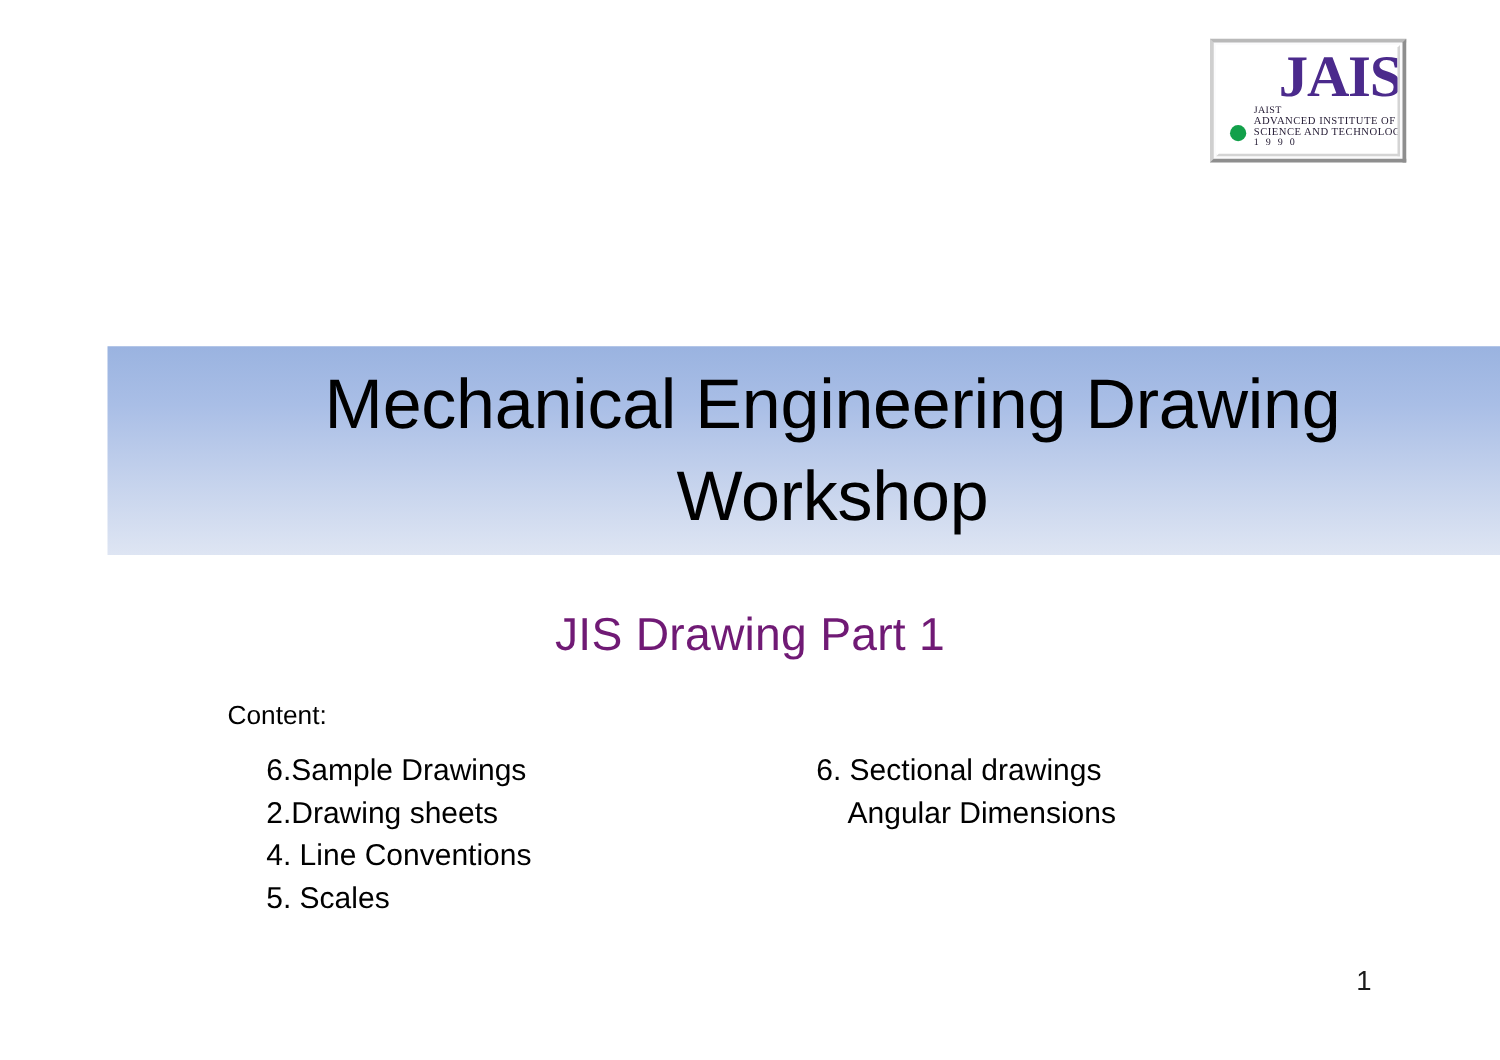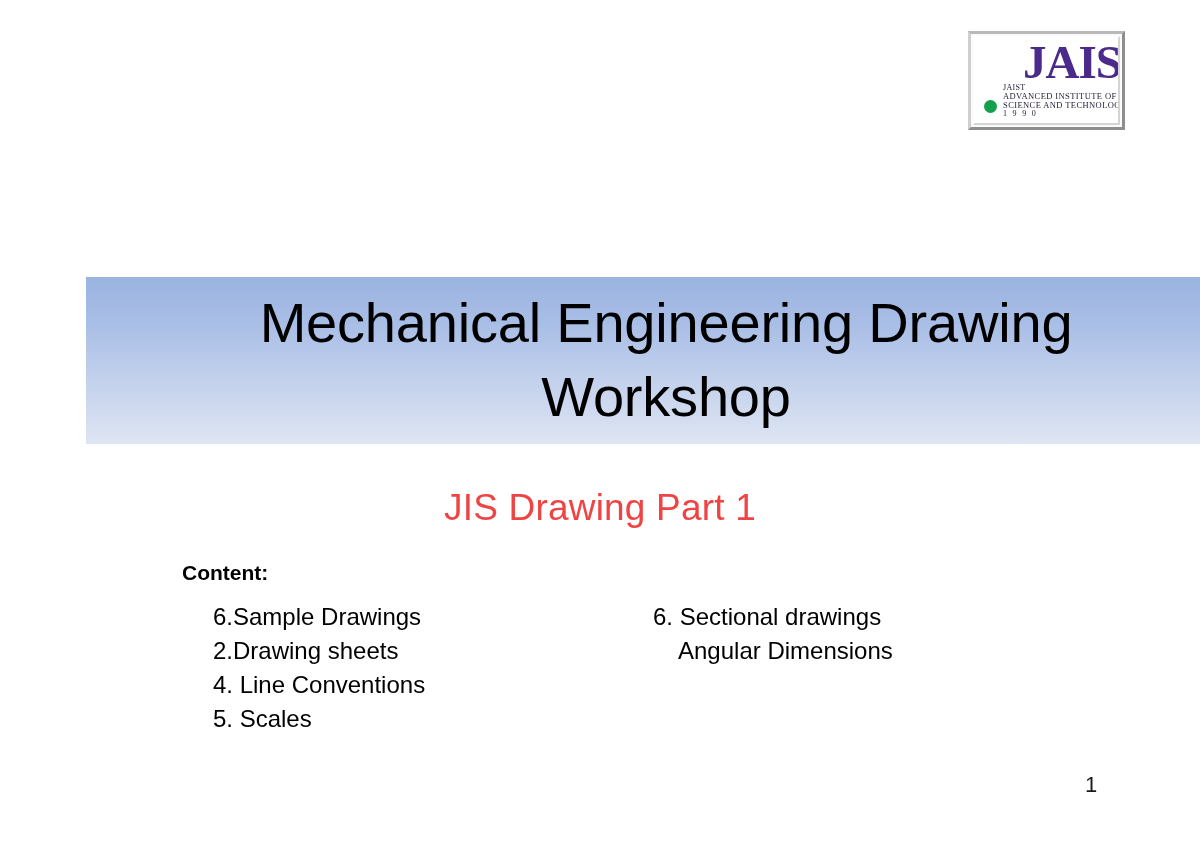--- a/index.html
+++ b/index.html
@@ -109,33 +109,32 @@
 
   
   .subtitle {
     position: absolute;
     left: 0;
     top: 487px;
     width: 1200px;
     text-align: center;
     font-size: 37px;
     font-weight: 400;
-    color: #ef4444;
+    color: #701a75;
     letter-spacing: 0.2px;
     white-space: nowrap;
   }
 
   
   .content-label {
     position: absolute;
     left: 182px;
     top: 561px;
     font-size: 21px;
     color: #000000;
-    font-weight: bold;
   }
   .col {
     position: absolute;
     top: 600px;
     font-size: 24px;
     color: #000000;
     line-height: 34px;
   }
   .col-left  { left: 213px; }
   .col-right { left: 653px; }

